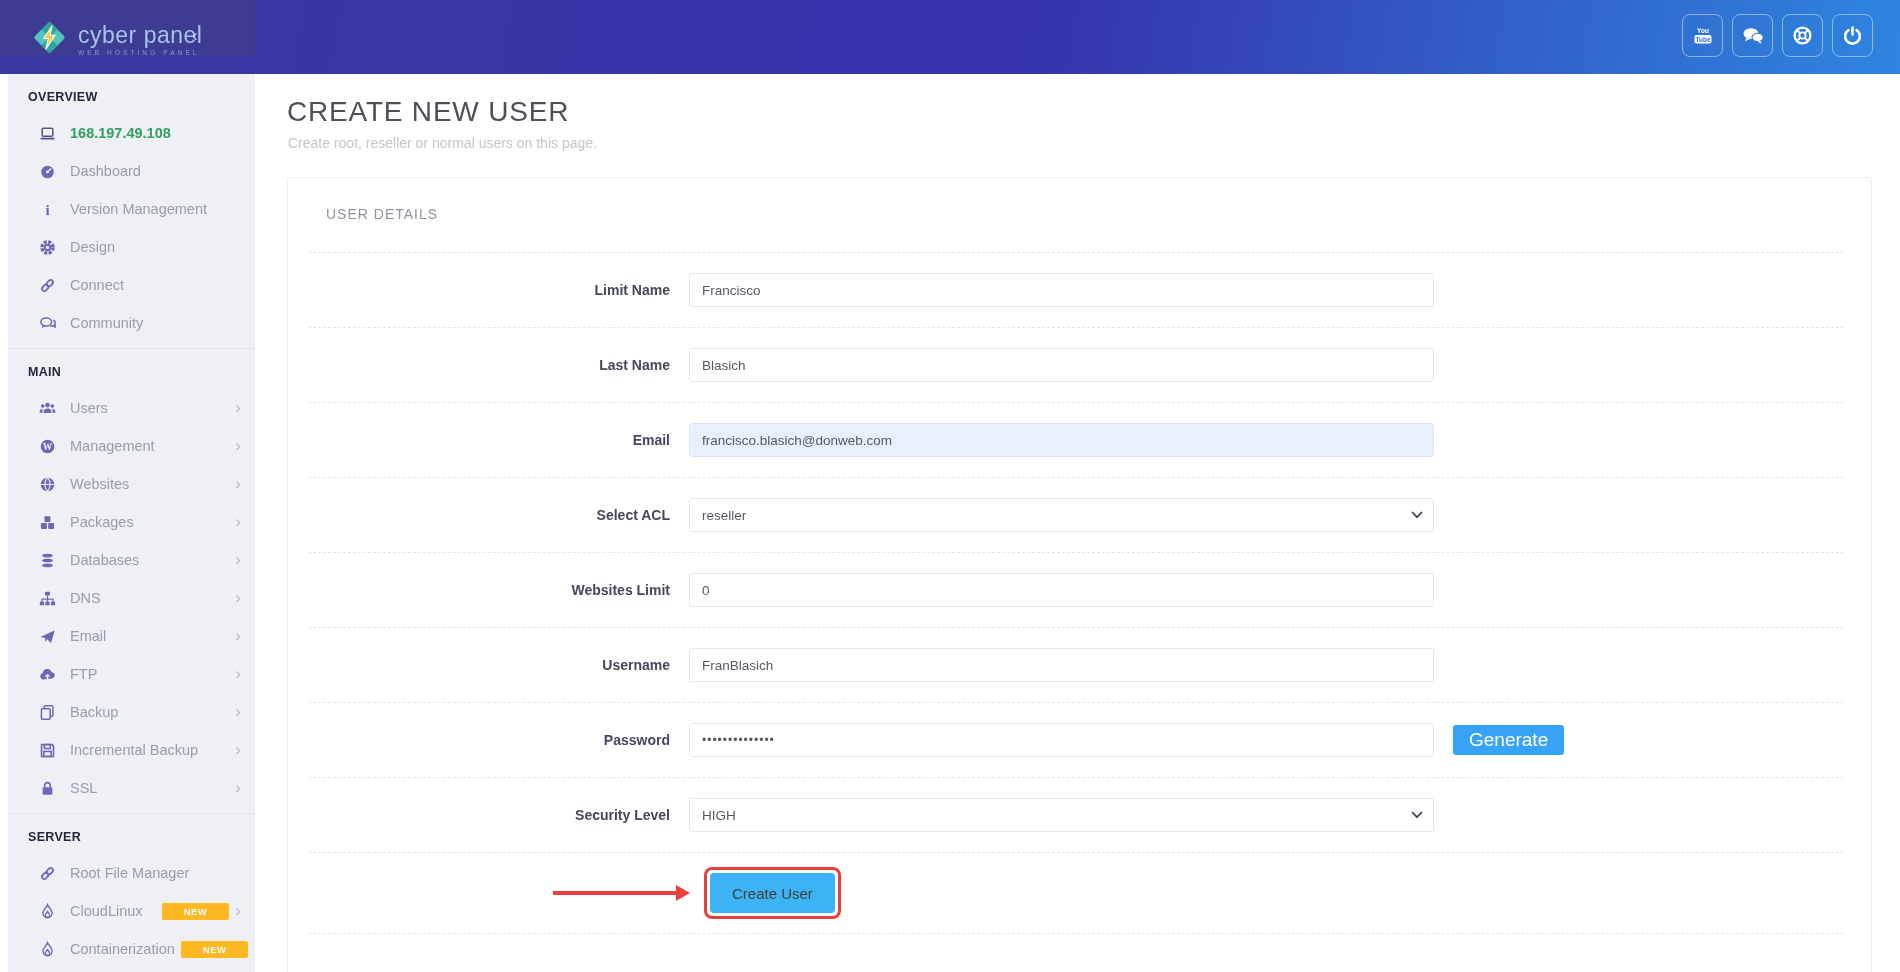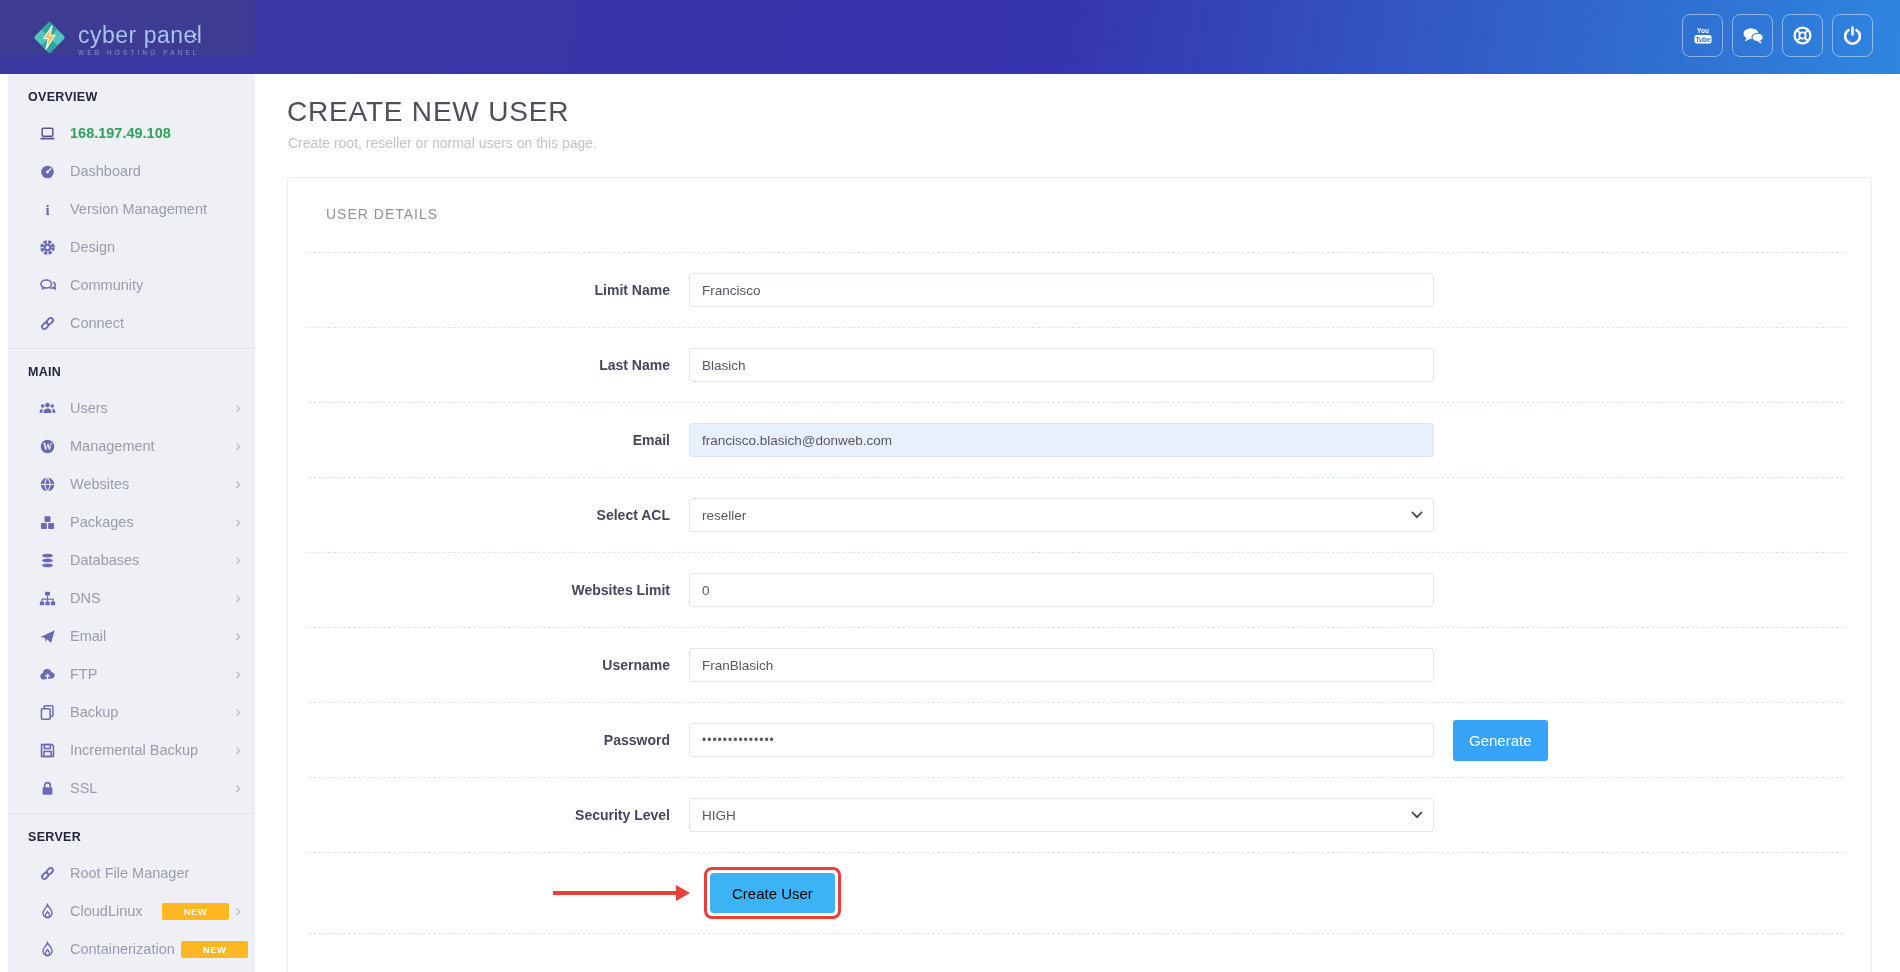--- a/index.html
+++ b/index.html
@@ -44,26 +44,26 @@
   .rows { margin-top:30px; }
   .form-row { display:flex; align-items:center; height:75px; border-top:1px dashed #dbe7f3; }
   .f-label { flex:0 0 381px; text-align:right; padding-right:19px; font-size:14px; font-weight:bold; color:#45475a; }
   .f-input { width:745px; height:34px; border:1px solid #e2e7f0; border-radius:3px; padding:0 12px;
     font-size:13.5px; color:#575962; font-family:inherit; background:#fff; outline:none; }
   .f-input.hl { background:#e8f0fe; border-color:#dbe6f6; }
   .f-input.pwd { font-size:12px; letter-spacing:1px; }
   .sel-wrap { position:relative; display:inline-flex; }
   select.f-input { appearance:none; -webkit-appearance:none; padding-right:32px; }
   .sel-chev { position:absolute; right:11px; top:13px; pointer-events:none; }
-  .gen-btn { margin-left:19px; height:41px; padding:0 16px; background:#36a3f7; color:#fff; border:none;
-    border-radius:3px; font-size:15px; font-family:inherit; cursor:pointer; }
+  .gen-btn { margin-left:19px; height:30px; padding:0 16px; background:#36a3f7; color:#fff; border:none;
+    border-radius:3px; font-size:19px; font-family:inherit; cursor:pointer; }
   .submit-row { position:relative; display:flex; align-items:center; height:82px; padding-left:396px;
     border-top:1px dashed #dbe7f3; border-bottom:1px dashed #dbe7f3; }
   .red-box { border:3px solid #e8413c; border-radius:8px; padding:3px; background:#fff; }
-  .create-btn { display:block; height:40px; padding:0 22px; background:#3cb3f5; color:#000000; border:none;
+  .create-btn { display:block; height:40px; padding:0 22px; background:#3cb3f5; color:#404040; border:none;
     border-radius:4px; font-size:15px; font-family:inherit; cursor:pointer; }
   .arrow { position:absolute; left:245px; top:50%; margin-top:-2px; width:124px; height:4px; background:#e8413c; }
   .arrow::after { content:""; position:absolute; right:-13px; top:-6px; width:0; height:0;
     border-left:14px solid #e8413c; border-top:8px solid transparent; border-bottom:8px solid transparent; }
 </style>
 </head>
 <body>
 
 <div class="screen">
 
@@ -149,38 +149,38 @@
           <span class="s-icon">
             <svg viewBox="0 0 16 16" fill="none" stroke="currentColor">
               <circle cx="8" cy="8" r="5.3" stroke-width="3.1" stroke-dasharray="2.9 1.26"></circle>
               <circle cx="8" cy="8" r="2.6" stroke-width="2"></circle>
             </svg>
           </span>
           <span class="s-text">Design</span>
         </div>
         <div class="side-item">
           <span class="s-icon">
-            <svg viewBox="0 0 16 16" fill="none" stroke="currentColor" stroke-width="1.4">
-              <ellipse cx="6.8" cy="6.6" rx="5" ry="3.8"></ellipse>
-              <path d="M3.6 9.6 L2.4 12.4 L6.2 10.3 Z" fill="currentColor" stroke="none"></path>
-              <path d="M10.6 10.6 a4.8 3.6 0 0 0 3.2 -0.8 l1.6 2 -0.5 -2.9 a3.3 3.3 0 0 0 -1.4 -4.2"></path>
-            </svg>
-          </span>
-          <span class="s-text">Community</span>
-        </div>
-        <div class="side-item">
-          <span class="s-icon">
             <svg viewBox="0 0 16 16" fill="none" stroke="currentColor" stroke-width="1.7">
               <g transform="rotate(-45 8 8)">
                 <rect x="1.6" y="5.8" width="6.6" height="4.4" rx="2.2"></rect>
                 <rect x="7.8" y="5.8" width="6.6" height="4.4" rx="2.2"></rect>
               </g>
             </svg>
           </span>
           <span class="s-text">Connect</span>
+        </div>
+        <div class="side-item">
+          <span class="s-icon">
+            <svg viewBox="0 0 16 16" fill="none" stroke="currentColor" stroke-width="1.4">
+              <ellipse cx="6.8" cy="6.6" rx="5" ry="3.8"></ellipse>
+              <path d="M3.6 9.6 L2.4 12.4 L6.2 10.3 Z" fill="currentColor" stroke="none"></path>
+              <path d="M10.6 10.6 a4.8 3.6 0 0 0 3.2 -0.8 l1.6 2 -0.5 -2.9 a3.3 3.3 0 0 0 -1.4 -4.2"></path>
+            </svg>
+          </span>
+          <span class="s-text">Community</span>
         </div>
       </div>
       <div class="side-section">
         <div class="side-label">MAIN</div>
         <div class="side-item">
           <span class="s-icon">
             <svg viewBox="0 0 16 16" fill="currentColor">
               <circle cx="3.5" cy="5.7" r="1.7"></circle>
               <circle cx="12.5" cy="5.7" r="1.7"></circle>
               <circle cx="8" cy="4.8" r="2.2"></circle>

